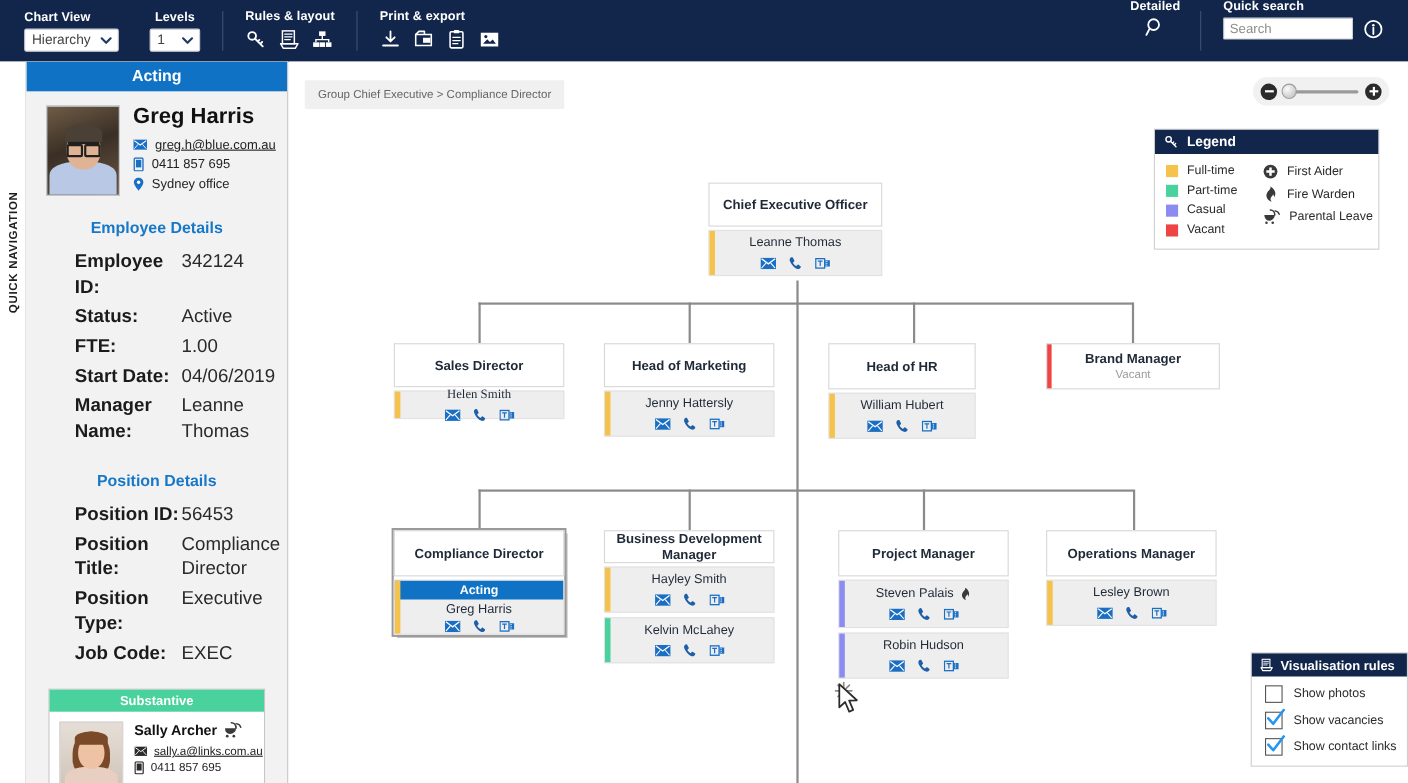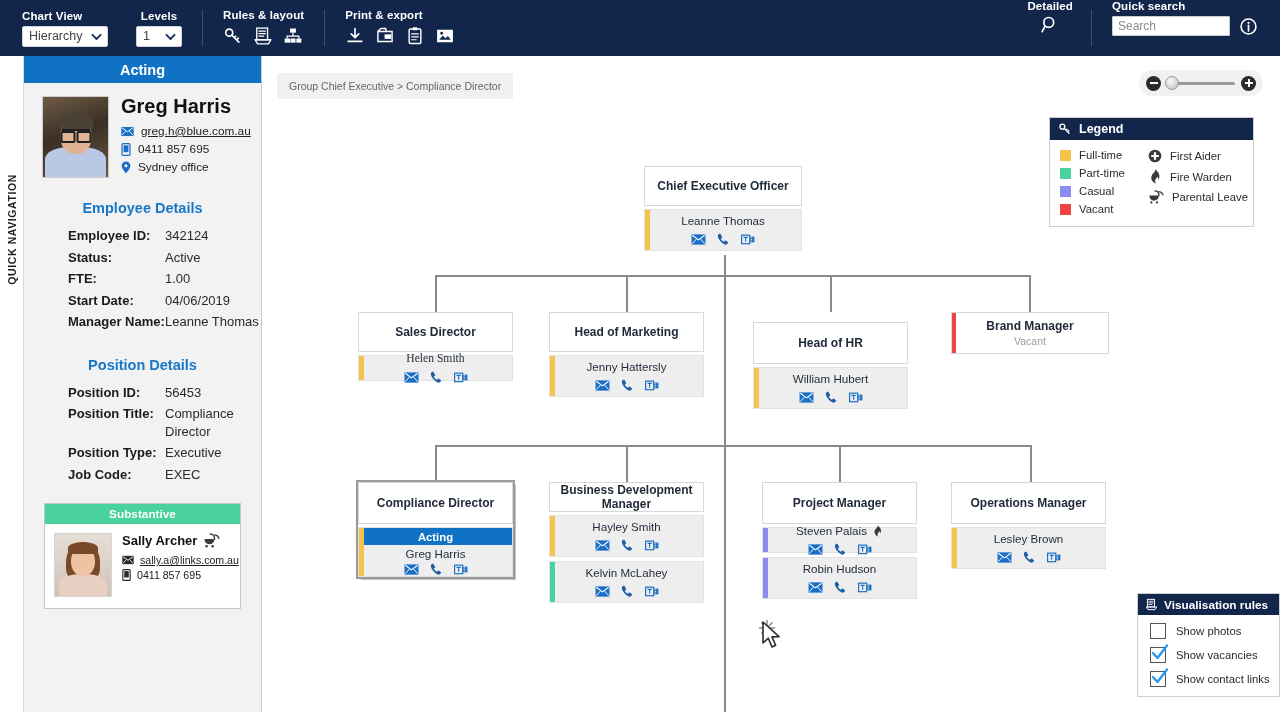--- a/index.html
+++ b/index.html
@@ -88,21 +88,21 @@
   .photo-main .glasses:before,.photo-main .glasses:after{
     content:""; position:absolute; top:0px; width:11px; height:8px;
     border:2px solid #20201e; border-radius:2px; }
   .photo-main .glasses:before{ left:-1px; } .photo-main .glasses:after{ right:-1px; }
   .pname{ font-size:20px; font-weight:bold; color:#111; line-height:1.05; margin:0 0 7px; }
   .contact-line{ display:flex; align-items:center; gap:7px; font-size:11.8px;
     color:#222; margin-bottom:4px; }
   .contact-line a{ color:#222; text-decoration:underline; }
   .sec-title{ text-align:center; color:#1878c8; font-size:14.5px; font-weight:bold;
     margin:22px 0 11px; }
-  .kv{ padding:0 0 0 44px; font-size:13px; color:#1b1b1b; }
+  .kv{ padding:0 0 0 44px; font-size:17px; color:#1b1b1b; }
   .kv .row{ display:flex; margin-bottom:4px; line-height:1.35; }
   .kv .k{ width:97px; font-weight:bold; flex:none; }
   .kv .v{ color:#2a2a2a; }
   .sub-card{
     margin:20px 0 0 20px; width:197px; border:1px solid #c6c6c6; background:#fff;
   }
   .sub-head{ height:20px; background:#49d19e; color:#fff; font-size:11.8px;
     font-weight:bold; display:flex; align-items:center; justify-content:center; }
   .sub-body{ display:flex; gap:10px; padding:9px 8px 11px 9px; }
   .photo-sm{ width:58px; height:64px; border:1px solid #d5d5d5; position:relative;
@@ -624,21 +624,21 @@
         <svg width="14" height="13" viewBox="0 0 19 17">
           <rect x="0.8" y="2.6" width="11" height="11.6" fill="none" stroke="#1a6fc4" stroke-width="1.6"></rect>
           <path d="M3.4 5.6h5.8M6.3 5.6v6" stroke="#1a6fc4" stroke-width="1.5"></path>
           <path d="M12.6 4.6h5.6v7.8h-5.6z" fill="#1a6fc4"></path>
           <path d="M13.6 6.1h1.6M13.6 8.4h1.6M13.6 10.6h1.6" stroke="#fff" stroke-width="1"></path>
           </svg>
       </div>
     </div>
   </div>
 
-  <div class="node" style="left:490px; top:266px; width:155px;">
+  <div class="node" style="left:490px; top:256px; width:134px;">
     <div class="title-box" style="height:42px;">
       <div class="t">Head of HR</div>
     </div>
     <div class="pcard" style="height:42px; margin-top:3px;">
       <div class="accentbar" style="background:#f5c34b"></div>
       <div class="pn">
         <span>William Hubert</span>
         </div>
       <div class="icons">
         <svg width="15" height="11" viewBox="0 0 20 15">
@@ -743,21 +743,21 @@
           <path d="M13.6 6.1h1.6M13.6 8.4h1.6M13.6 10.6h1.6" stroke="#fff" stroke-width="1"></path>
           </svg>
       </div>
     </div>
   </div>
 
   <div class="node" style="left:499px; top:426px; width:155px;">
     <div class="title-box" style="height:42px;">
       <div class="t">Project Manager</div>
     </div>
-    <div class="pcard" style="height:26px; margin-top:3px;">
+    <div class="pcard" style="height:44px; margin-top:3px;">
       <div class="accentbar" style="background:#8b8bf0"></div>
       <div class="pn">
         <span>Steven Palais</span>
         <svg width="11" height="12" viewBox="0 0 16 19">
           <path d="M8 0.6c.6 3.2-2.2 4.3-3.6 6.6C2.8 9.8 3 12.3 4.3 14.6c1.1 2 3.1 3.3 5 3.5-1.4-1.5-1.7-3.3-.6-5 .8-1.3 2-1.9 2.2-3.6.9 1.2 1.3 2.3 1.3 3.8 1.5-2.2 1.8-4.6.8-7C11.9 3.6 10.2 1.8 8 .6z" fill="#3a3a3a"></path>
         </svg>
       </div>
       <div class="icons">
         <svg width="15" height="11" viewBox="0 0 20 15">
           <rect x="0.5" y="0.5" width="19" height="14" fill="#1a6fc4"></rect>

